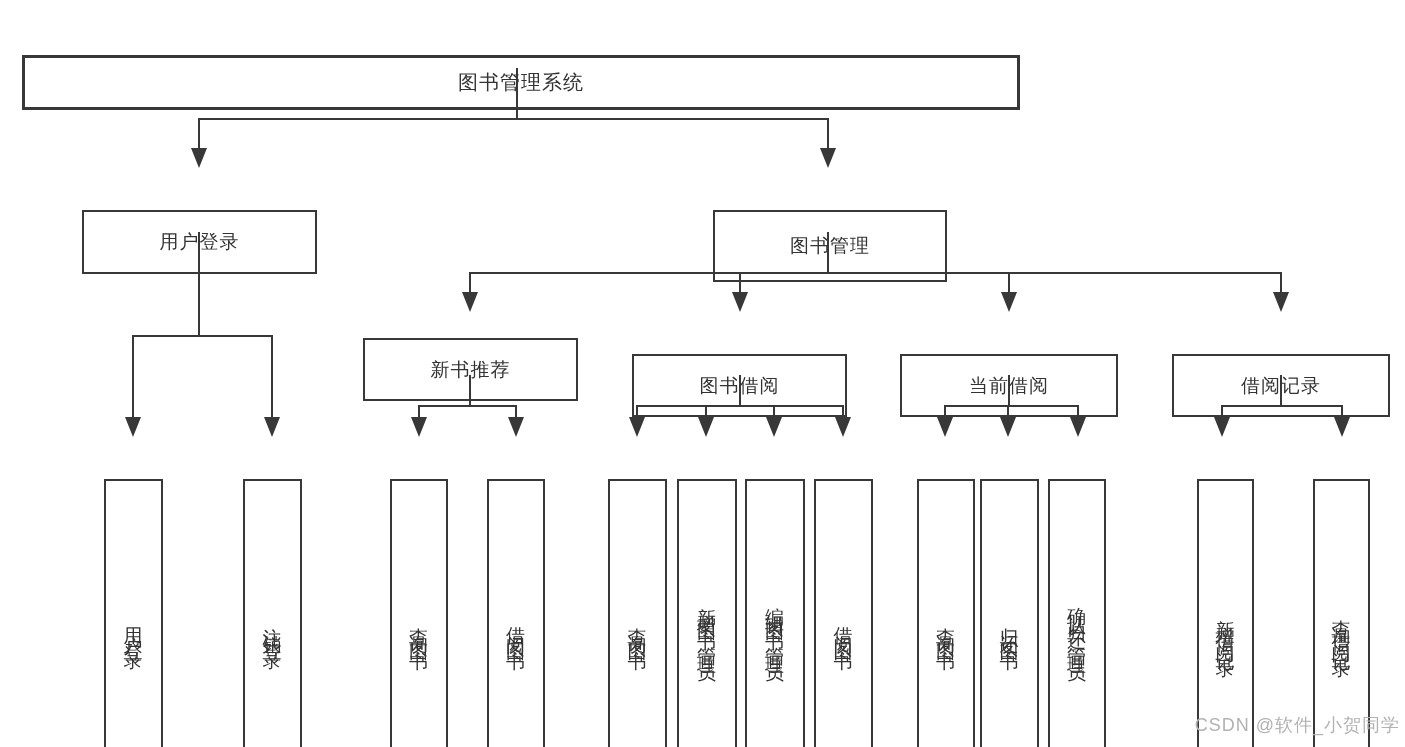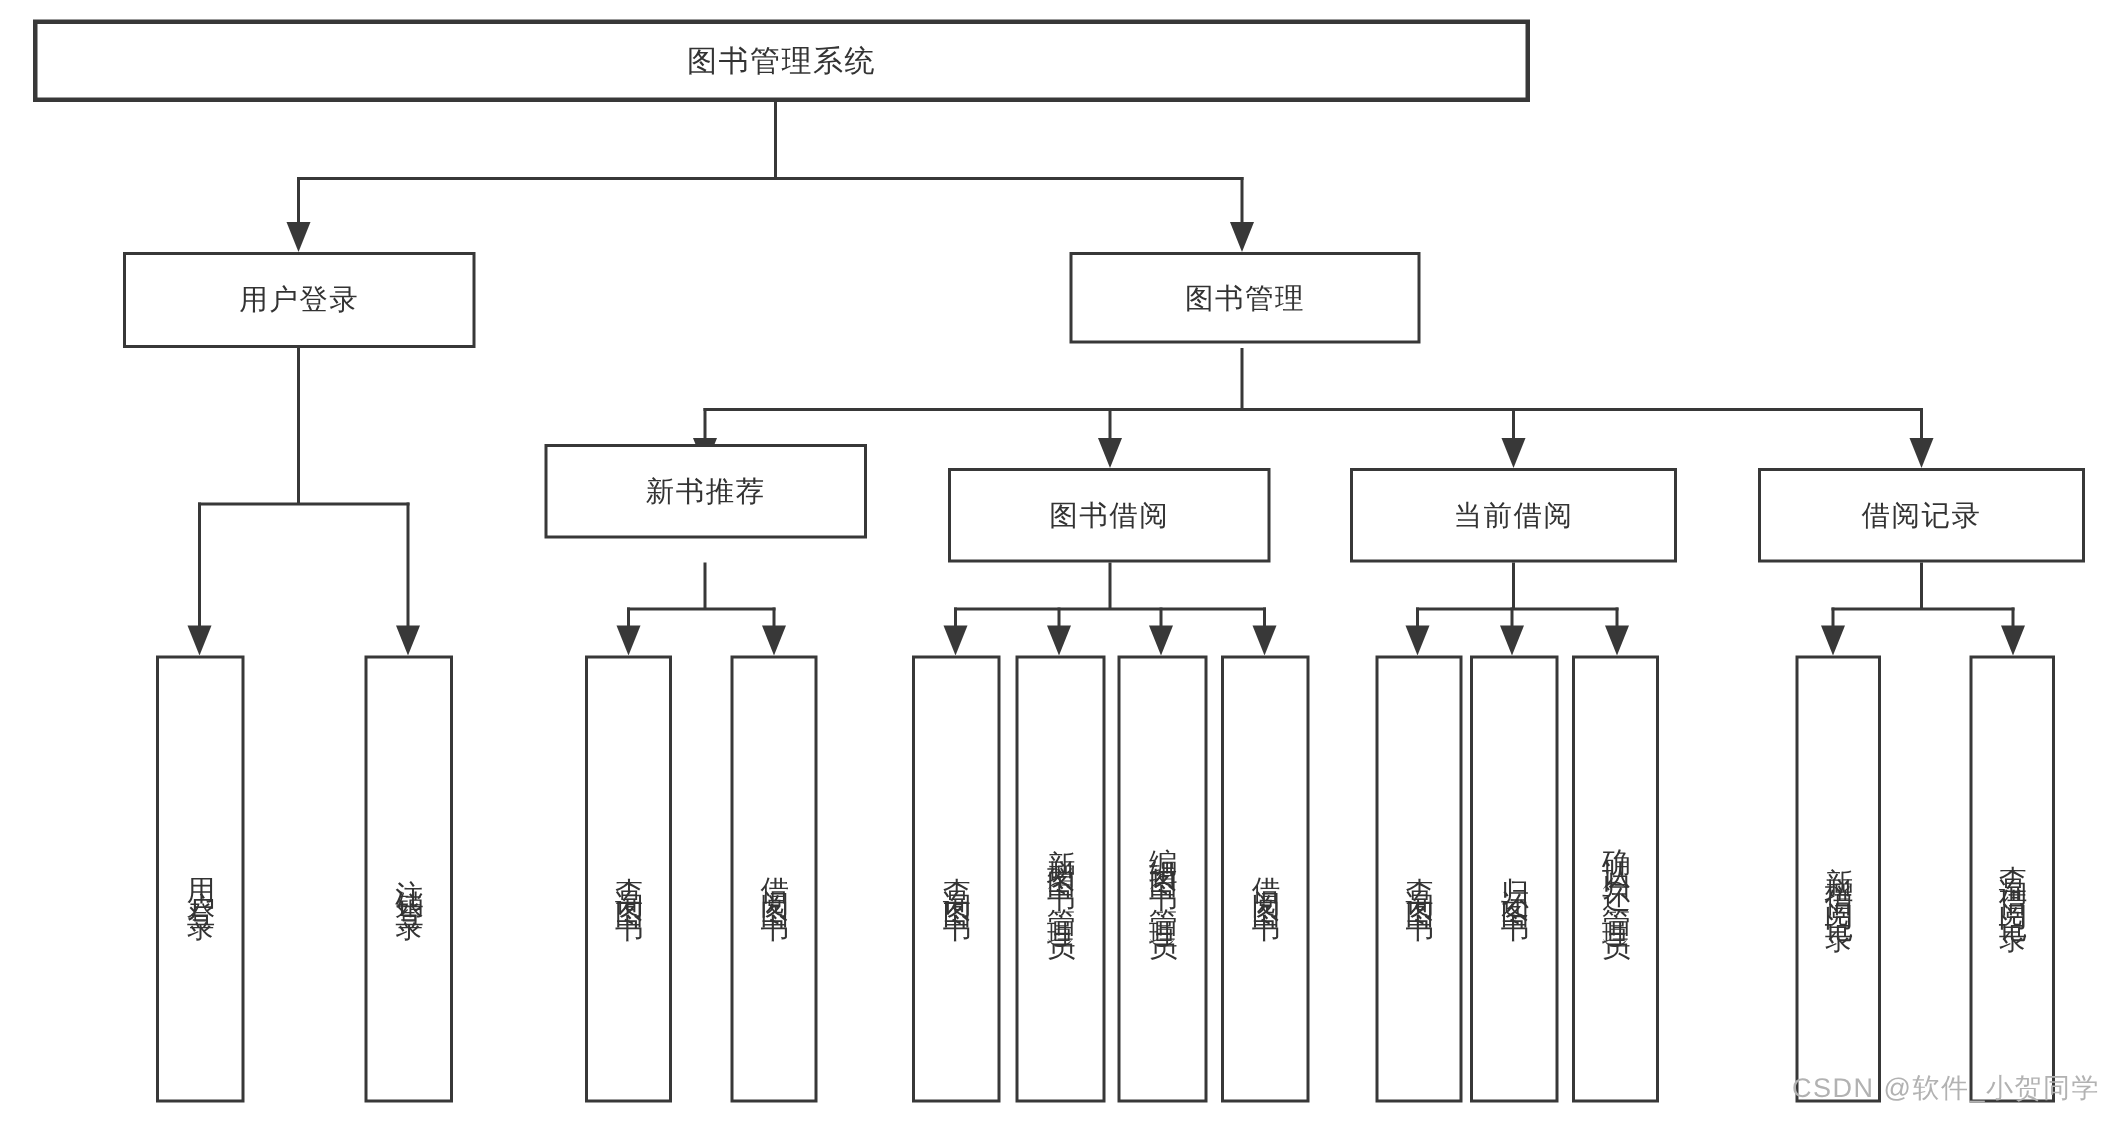--- a/index.html
+++ b/index.html
@@ -19,20 +19,21 @@
     box-sizing:border-box;
     border:2px solid var(--line,#333);
     background:#fff;
     display:flex;
     align-items:center;
     justify-content:center;
     color:var(--text,#333);
     font-size:19px;
     letter-spacing:1px;
     text-align:center;
+    margin-top:42px;
   }
   .node.root{border-width:3px;font-size:20px;}
   .node.vtext{
     writing-mode:vertical-rl;
     text-orientation:mixed;
     letter-spacing:8px;
     font-size:19px;
     line-height:1;
   }
   
@@ -65,21 +66,21 @@
 <div id="canvas">
 
   <div class="node root" style="left:22px;top:13px;width:998px;height:55px">图书管理系统</div>
 
   <div class="vl" style="left:516px;top:68px;height:51px"></div>
   <div class="hl" style="left:198px;top:118px;width:631px"></div>
   <div class="arrow" style="left:199px;top:118px;height:50px"></div>
   <div class="arrow" style="left:828px;top:118px;height:50px"></div>
 
   <div class="node" style="left:82px;top:168px;width:235px;height:64px">用户登录</div>
-  <div class="node" style="left:713px;top:168px;width:234px;height:61px">图书管理</div>
+  <div class="node" style="left:713px;top:168px;width:234px;height:72px">图书管理</div>
 
   <div class="vl" style="left:198px;top:232px;height:104px"></div>
   <div class="hl" style="left:132px;top:335px;width:141px"></div>
   <div class="arrow" style="left:133px;top:335px;height:102px"></div>
   <div class="arrow" style="left:272px;top:335px;height:102px"></div>
 
   <div class="vl" style="left:827px;top:232px;height:42px"></div>
   <div class="hl" style="left:469px;top:272px;width:813px"></div>
   <div class="arrow" style="left:470px;top:272px;height:40px"></div>
   <div class="arrow" style="left:740px;top:272px;height:40px"></div>

